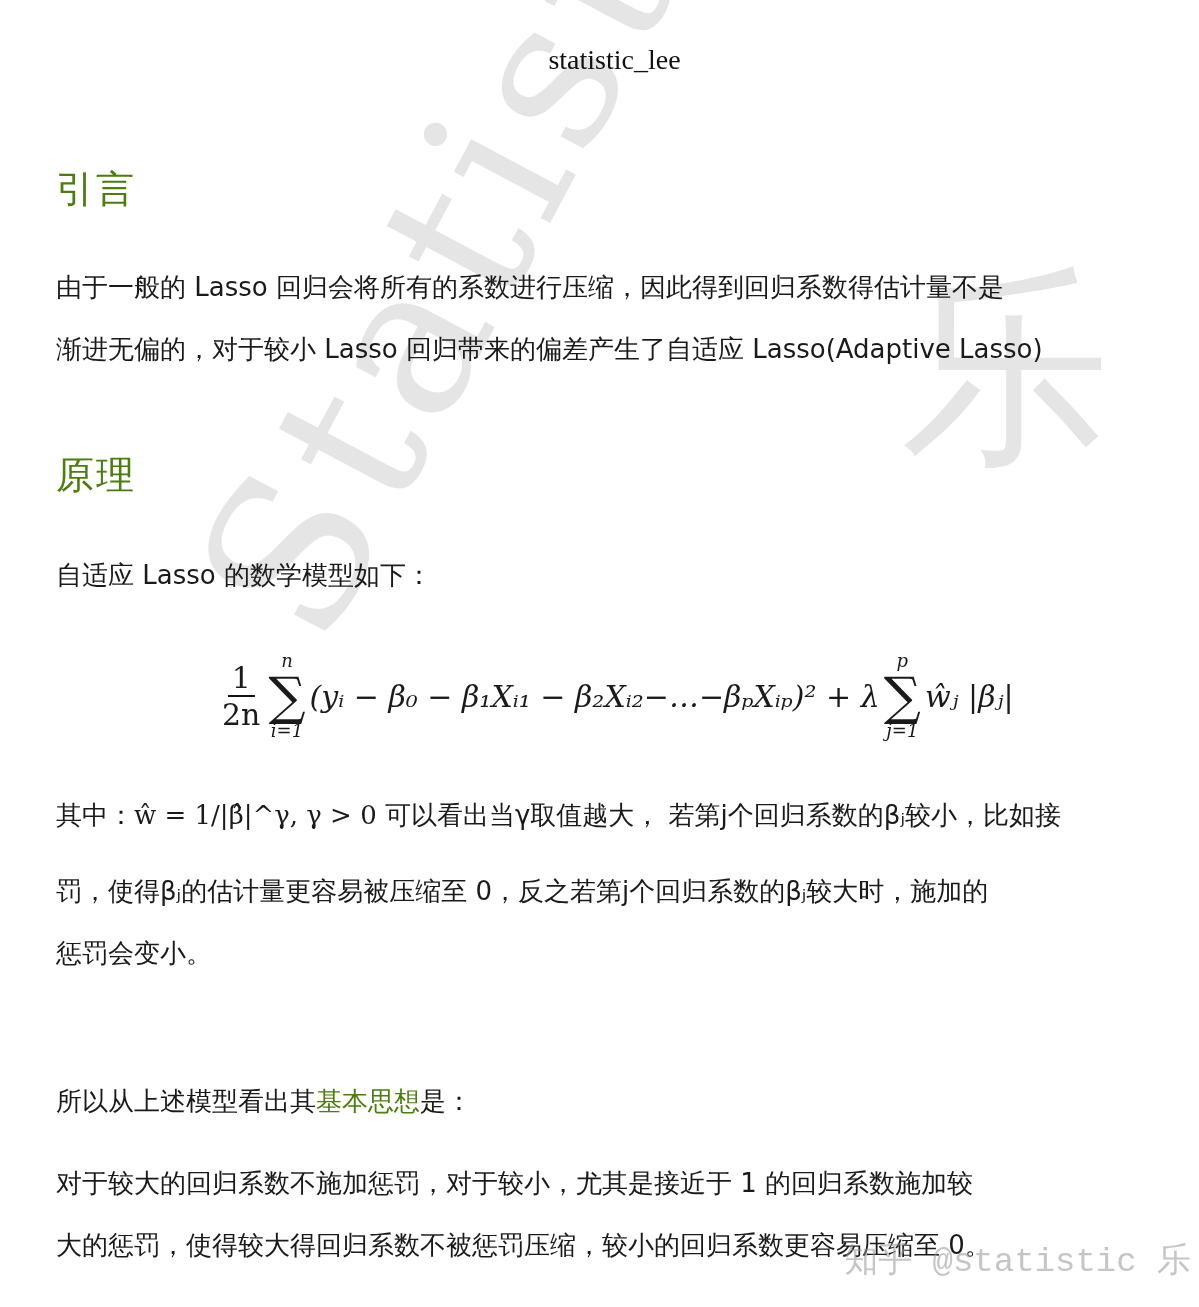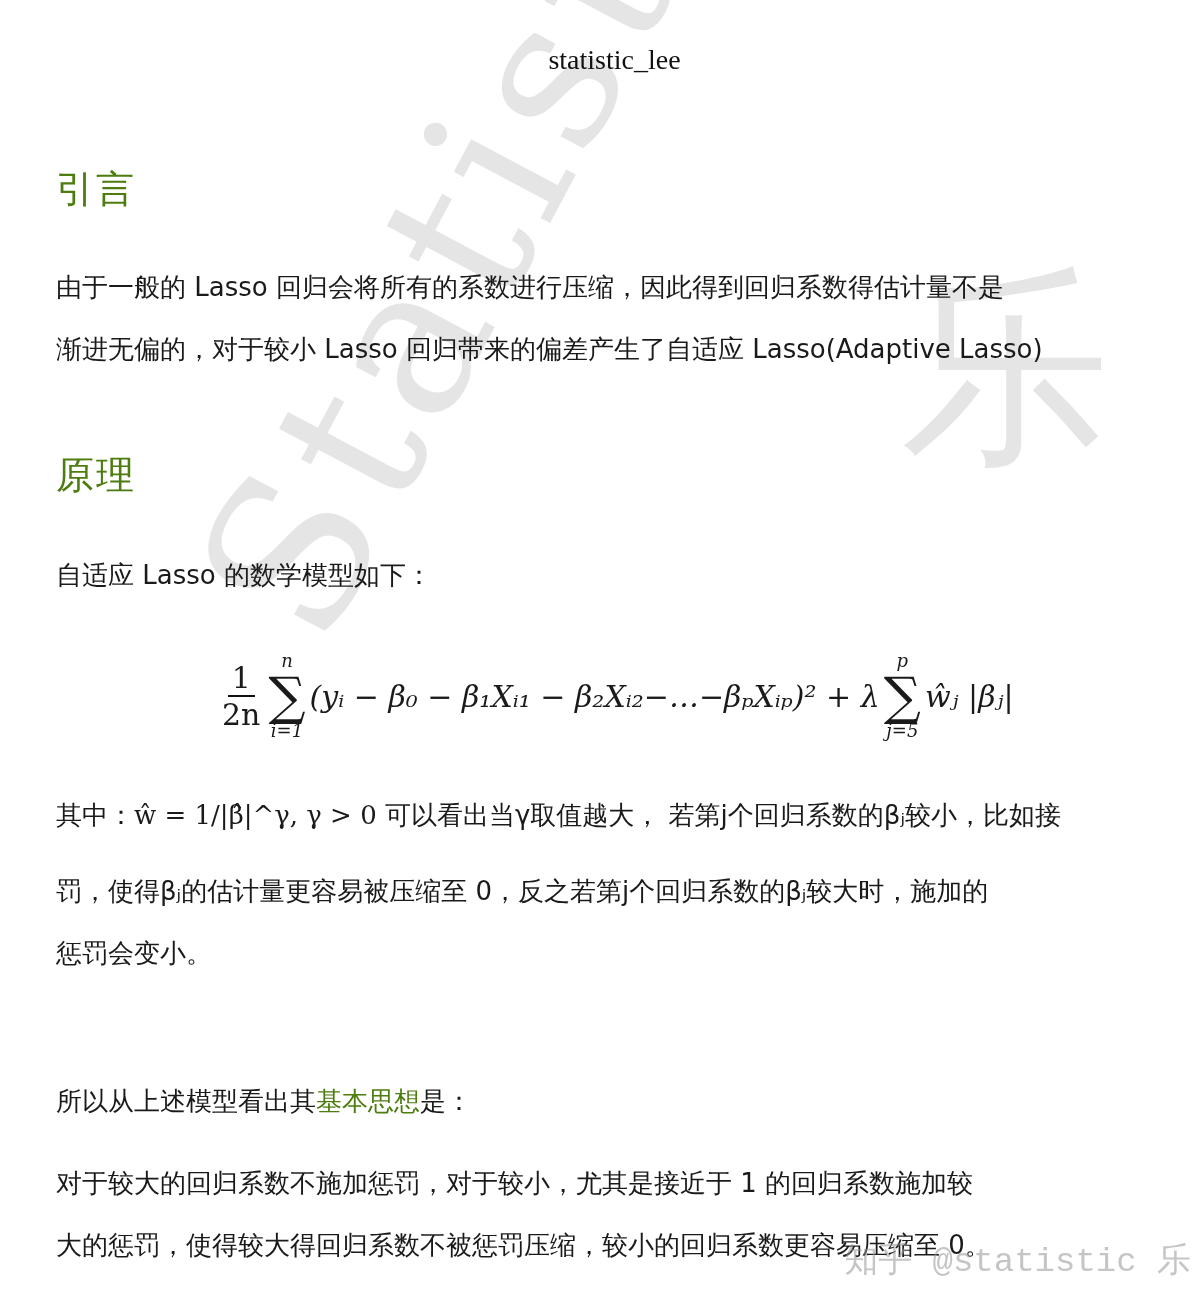--- a/index.html
+++ b/index.html
@@ -69,21 +69,21 @@
   </span>
   <span class="sum">
     <span class="lim">n</span>
     <span class="sym">∑</span>
     <span class="lim">i=1</span>
   </span>
   <span>(yᵢ − β₀ − β₁Xᵢ₁ − β₂Xᵢ₂−…−βₚXᵢₚ)² + λ</span>
   <span class="sum">
     <span class="lim">p</span>
     <span class="sym">∑</span>
-    <span class="lim">j=5</span>
+    <span class="lim">j=1</span>
   </span>
   <span>ŵⱼ |βⱼ|</span>
 </div>
 
 <div class="para" style="top:784px">
   <span>其中：</span><span class="m">ŵ = 1/|β̂|^γ, γ &gt; 0</span>
   <span>可以看出当γ取值越大， 若第j个回归系数的βⱼ较小，比如接</span>
 </div>
 <div class="para" style="top:860px">
   <div>罚，使得βⱼ的估计量更容易被压缩至 0，反之若第j个回归系数的βⱼ较大时，施加的</div>

